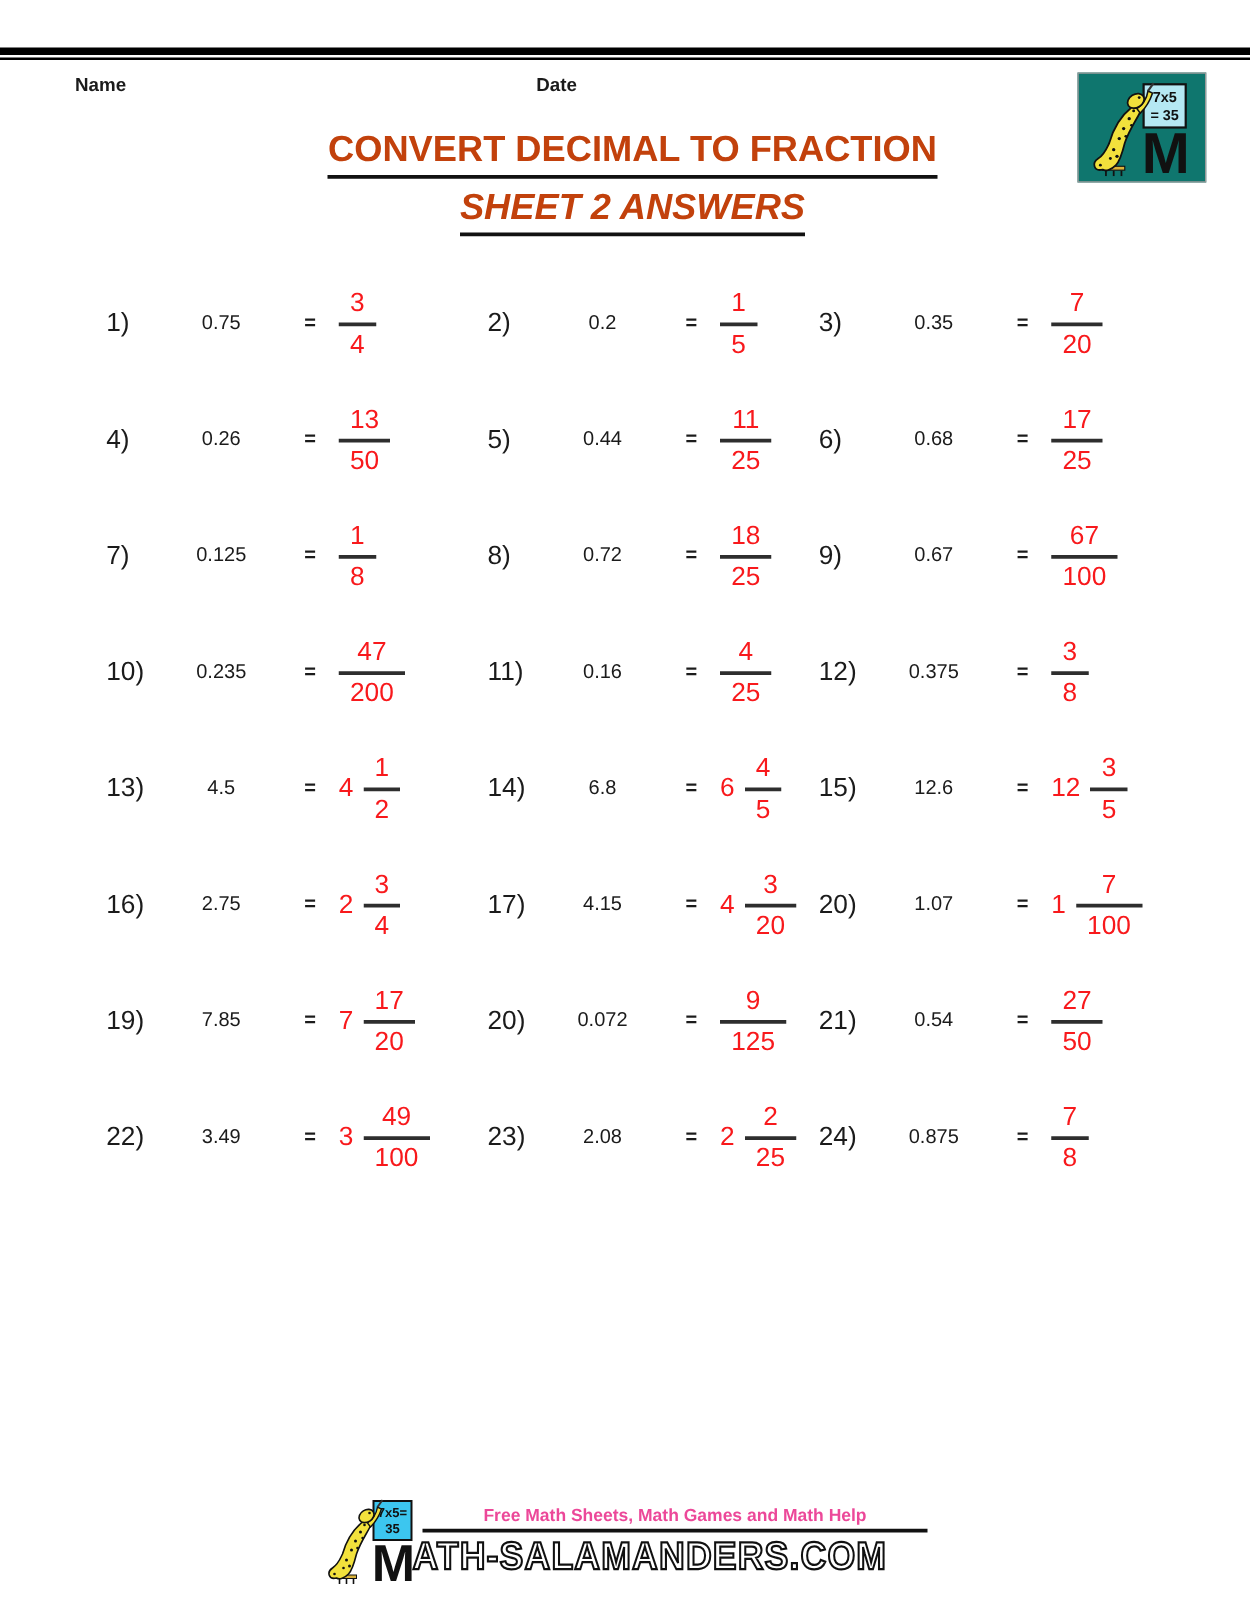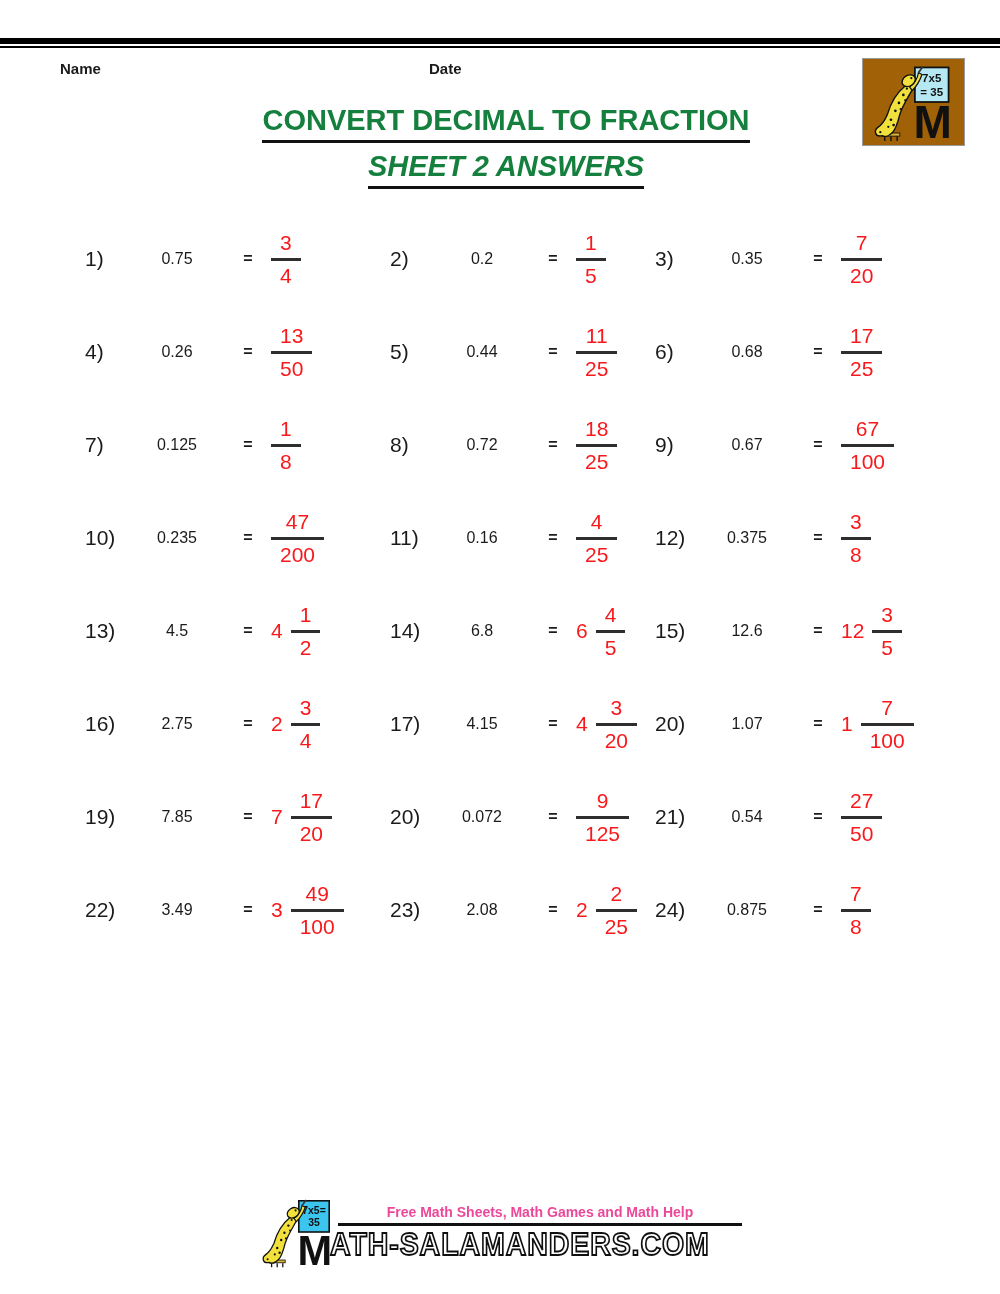--- a/index.html
+++ b/index.html
@@ -11,26 +11,26 @@
   .rule-thick{position:absolute;top:38px;left:0;width:100%;height:6px;background:#000;}
   .rule-thin{position:absolute;top:46px;left:0;width:100%;height:2px;background:#000;}
 
   .name-label{position:absolute;left:60px;top:60px;font-size:15px;font-weight:600;}
   .date-label{position:absolute;left:413px;top:60px;font-size:15px;font-weight:600;margin-left:16px;}
 
   .title1{position:absolute;top:104px;left:0;width:100%;text-align:center;}
   .title2{position:absolute;top:150px;left:0;width:100%;text-align:center;font-style:italic;}
   .title1 span,.title2 span{
     display:inline-block;font-size:29px;font-weight:600;letter-spacing:0;
-    padding-bottom:3px;border-bottom:3px solid #111;color:#15803d;margin-left:12px;
+    padding-bottom:3px;border-bottom:3px solid #111;color:#c2410c;margin-left:12px;
   }
 
   .logo-box{
     position:absolute;left:862px;top:58px;width:101px;height:86px;
-    border:1px solid #9a9a9a;background:#a16207;
+    border:1px solid #9a9a9a;background:#0f766e;
     display:flex;align-items:center;justify-content:center;
   }
 
   
   .problems{position:absolute;top:212px;left:0;width:100%;}
   .problems-grid{
     display:grid;grid-template-columns:305px 265px 310px;grid-auto-rows:93px;
     padding-left:85px;
   }
   .problem{display:flex;align-items:center;}

